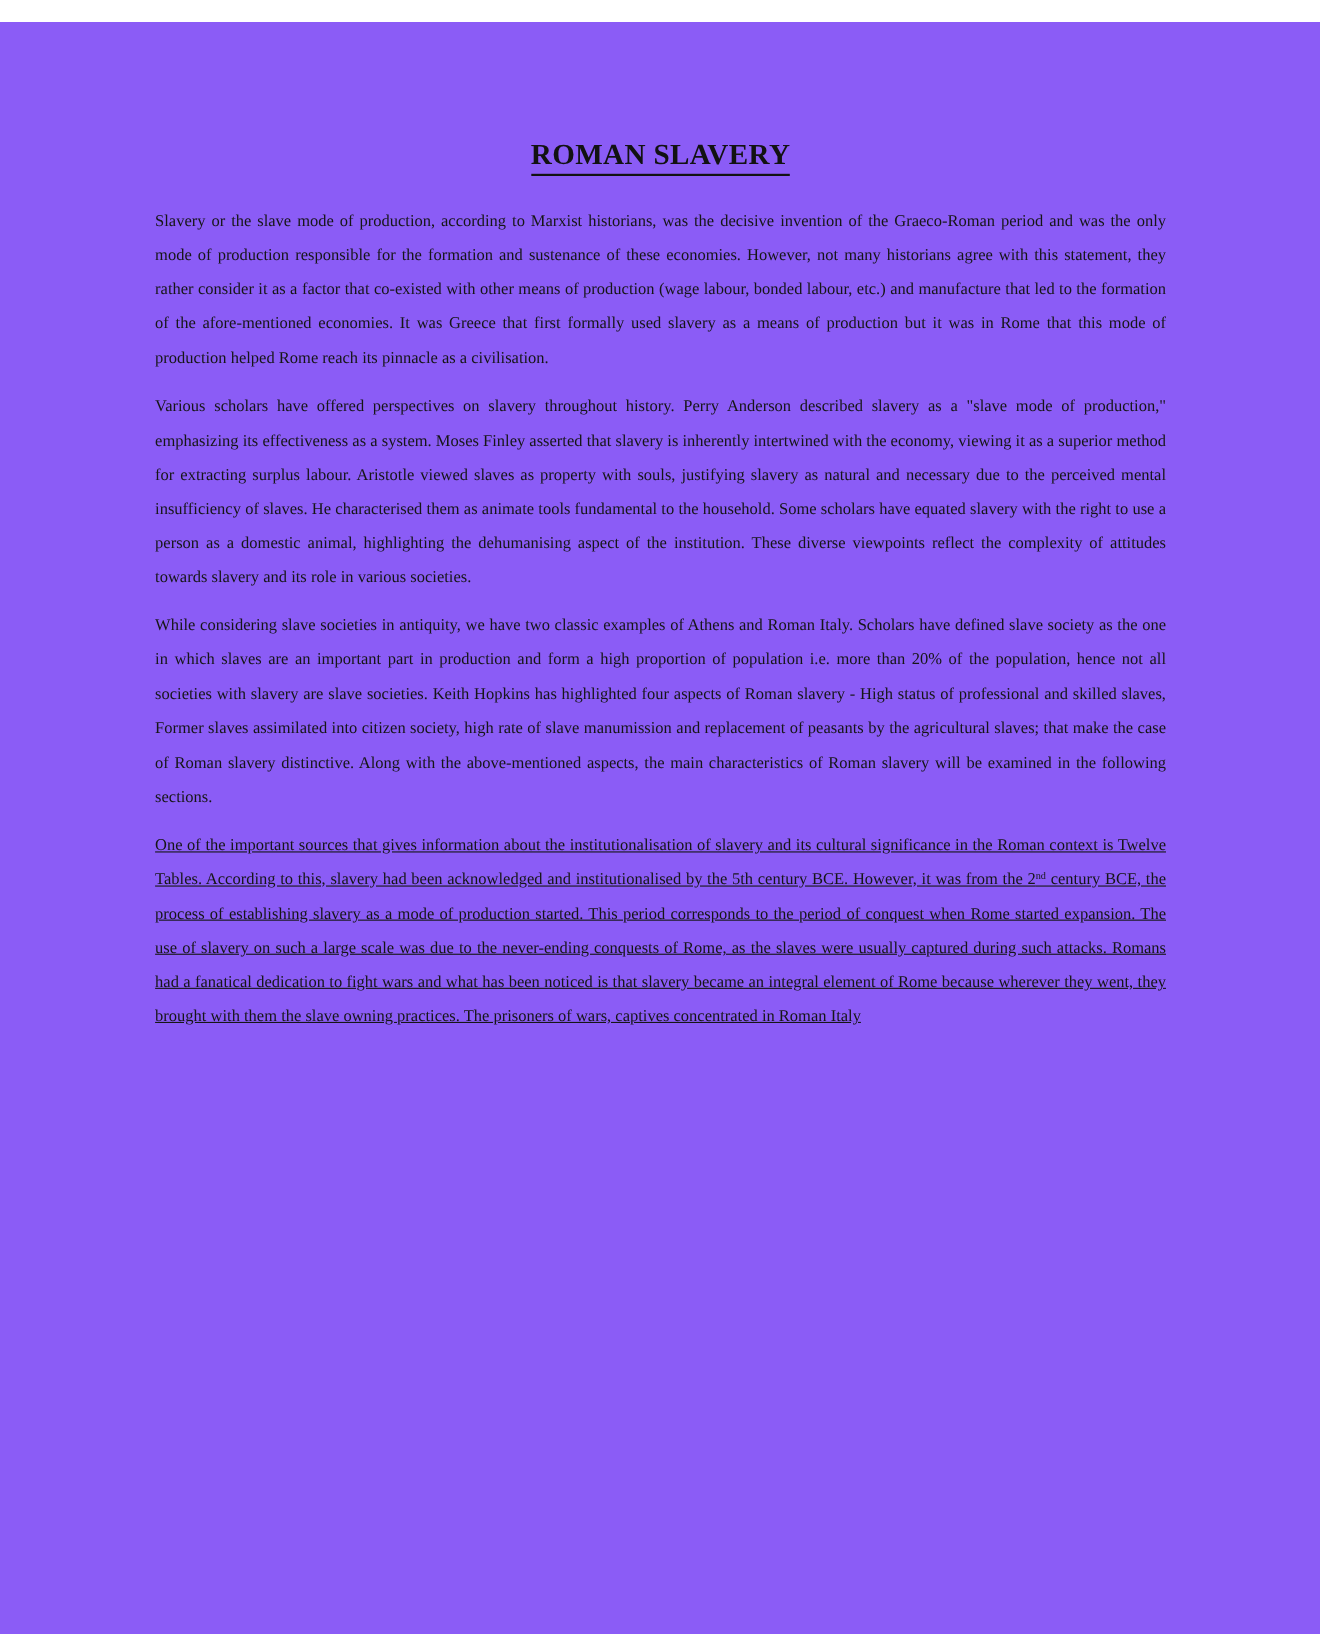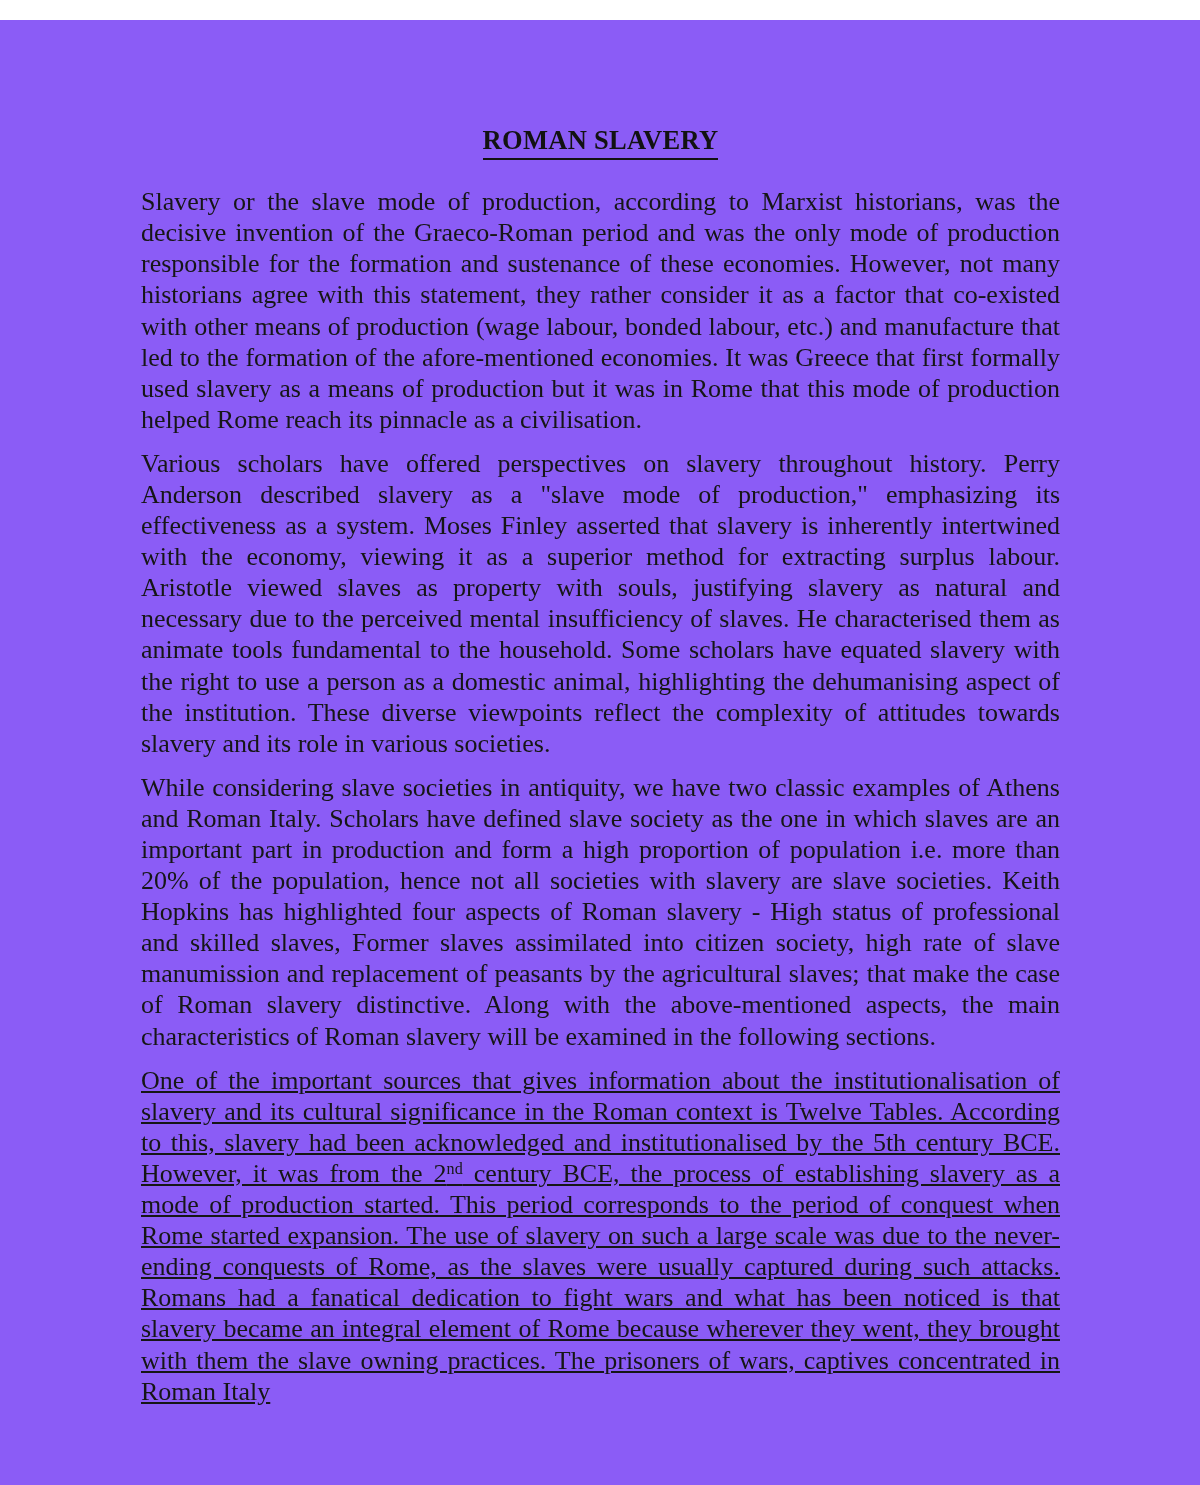--- a/index.html
+++ b/index.html
@@ -38,21 +38,21 @@
   }
 
   .doc-title .title-text {
     display: inline-block;
     border-bottom: 2.2px solid #121212;
     padding-bottom: 1px;
   }
 
   .body-par {
     font-family: "Liberation Serif", "DejaVu Serif", serif;
-    font-size: 26px;
+    font-size: 15px;
     line-height: 31.1px;
     color: #161616;
     text-align: justify;
     text-justify: inter-word;
     margin: 0 0 13px 0;
     hyphens: none;
     -webkit-hyphens: none;
   }
 
   .body-par:last-child {

